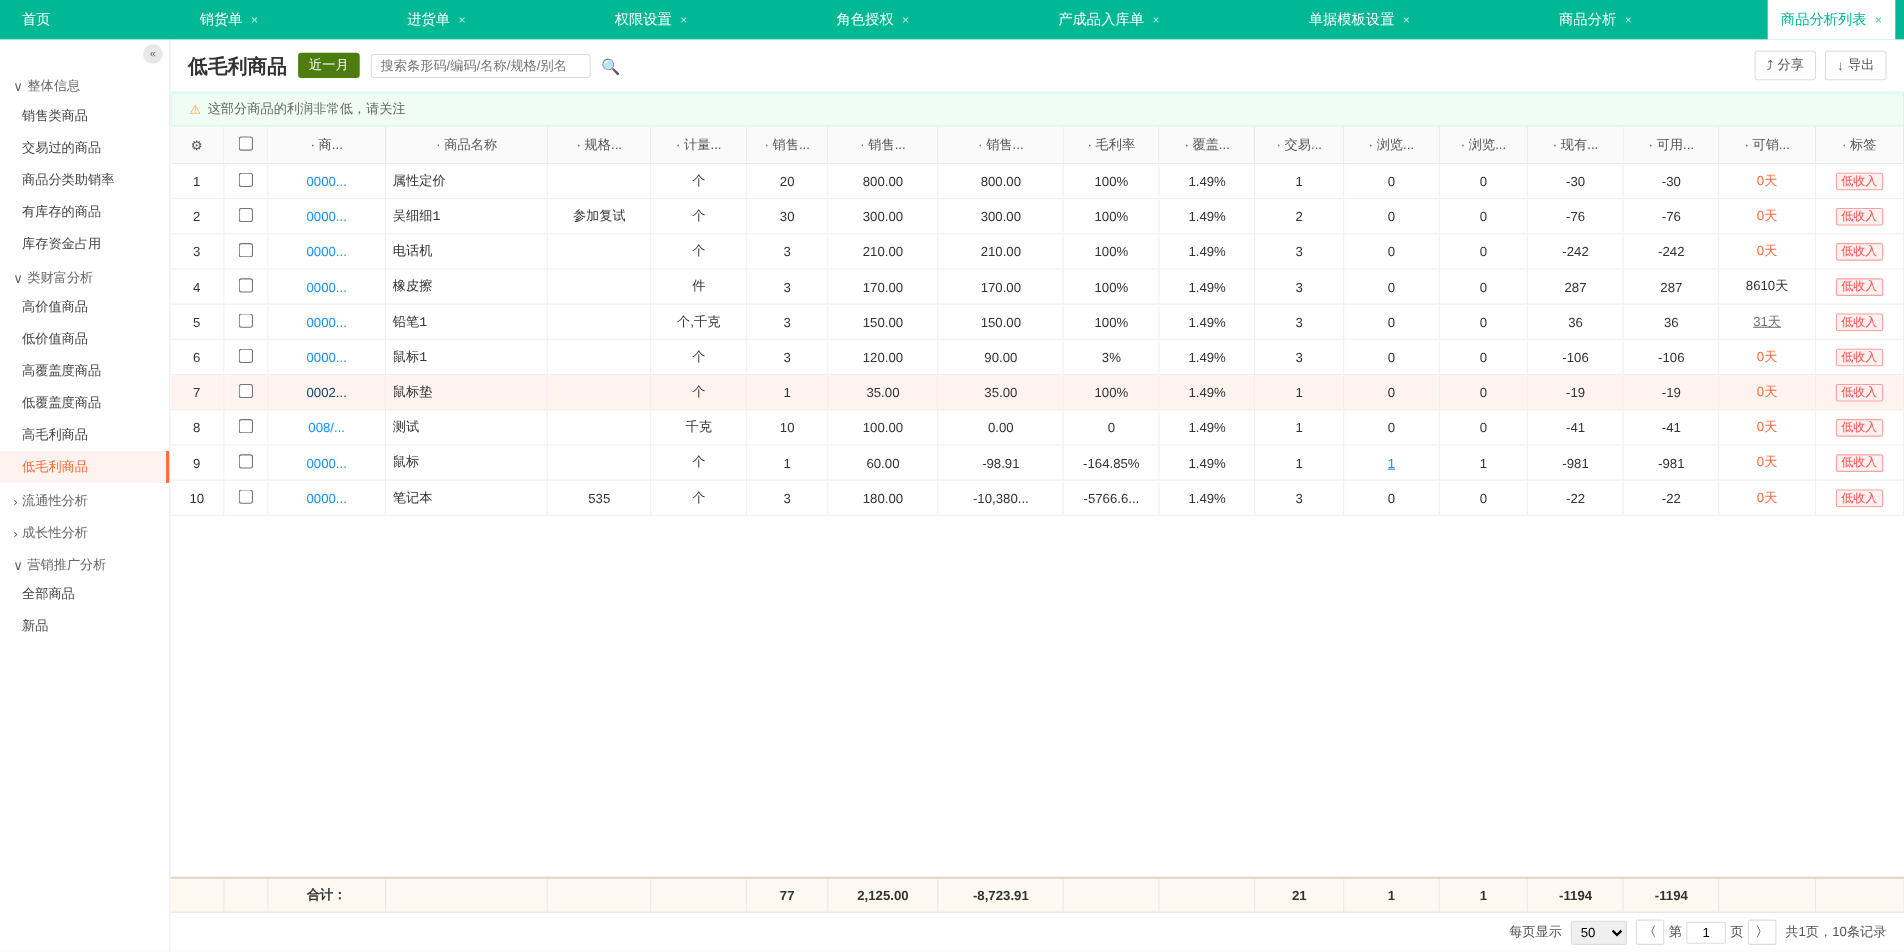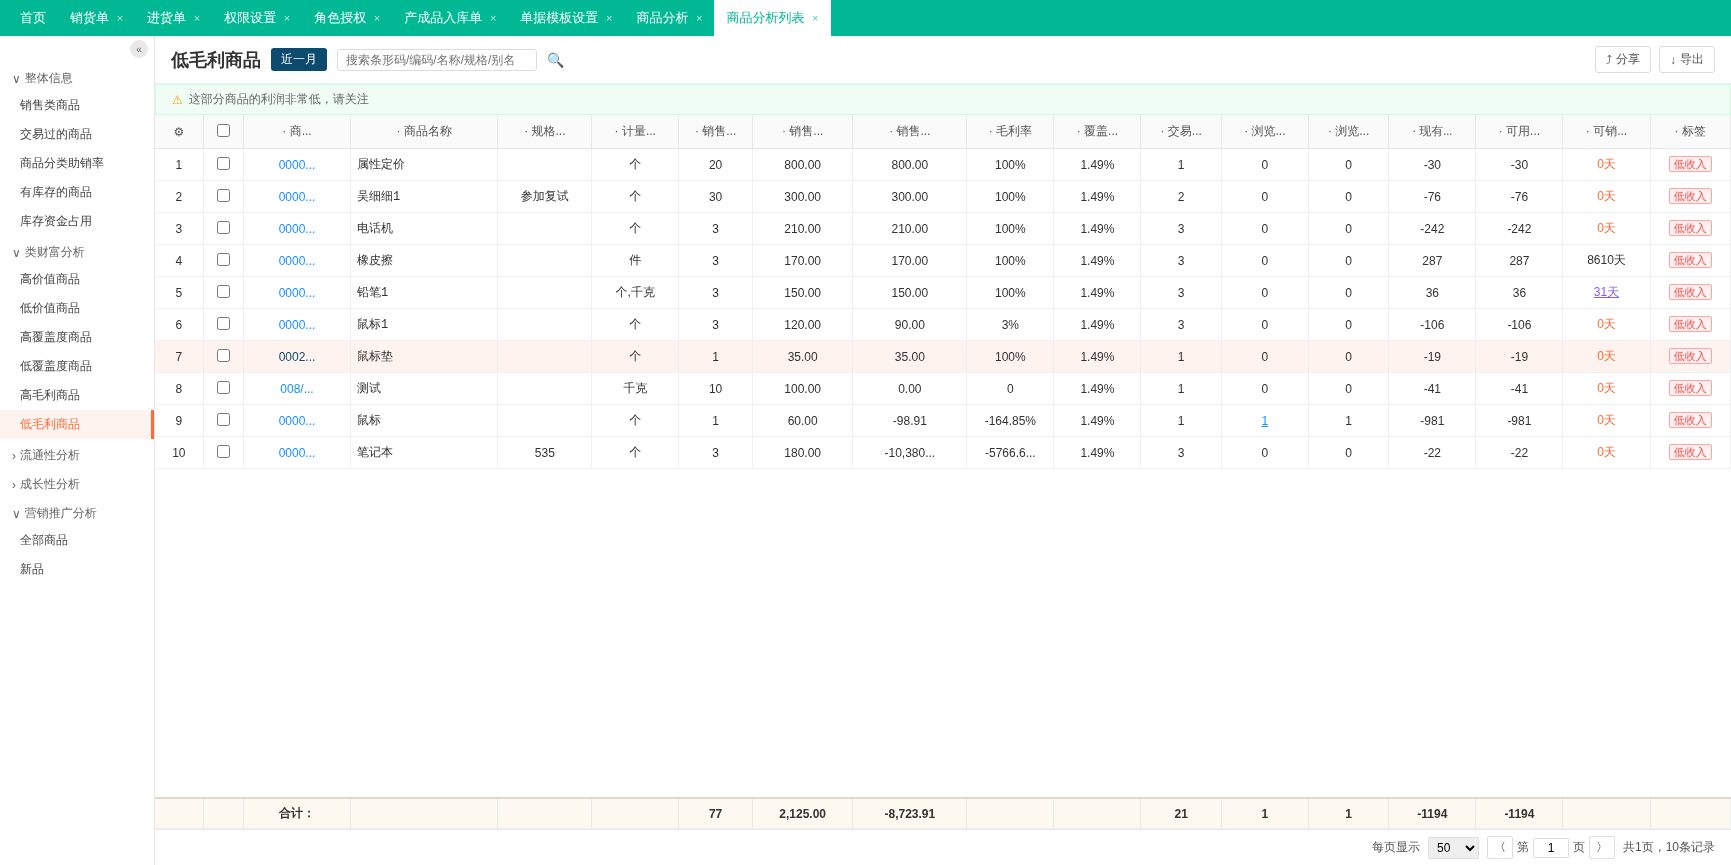--- a/index.html
+++ b/index.html
@@ -5,20 +5,21 @@
     * { box-sizing: border-box; margin: 0; padding: 0; }
     body { font-family: 'Microsoft YaHei', Arial, sans-serif; font-size: 12px; background: #f5f5f5; color: #333; }
 
     
     .top-nav {
       background: #00b894;
       display: flex;
       align-items: center;
       height: 36px;
       padding: 0 8px;
+      justify-content: space-between;
     }
     .top-nav .nav-item {
       color: #fff;
       padding: 0 12px;
       height: 36px;
       line-height: 36px;
       cursor: pointer;
       font-size: 13px;
       white-space: nowrap;
     }
@@ -70,21 +71,21 @@
       padding: 10px 16px;
       border-bottom: 1px solid #f0f0f0;
       gap: 10px;
     }
     .page-title {
       font-size: 18px;
       font-weight: bold;
       color: #333;
     }
     .filter-btn {
-      background: #0c4a6e;
+      background: #4d7c0f;
       color: #fff;
       border: none;
       padding: 3px 10px;
       border-radius: 3px;
       cursor: pointer;
       font-size: 12px;
     }
     .search-box {
       border: 1px solid #ddd;
       border-radius: 3px;
@@ -345,21 +346,21 @@
             <th style="width:70px;">· 规格...</th>
             <th style="width:65px;">· 计量...</th>
             <th style="width:55px;">· 销售...</th>
             <th style="width:75px;">· 销售...</th>
             <th style="width:85px;">· 销售...</th>
             <th style="width:65px;">· 毛利率</th>
             <th style="width:65px;">· 覆盖...</th>
             <th style="width:60px;">· 交易...</th>
             <th style="width:65px;">· 浏览...</th>
             <th style="width:60px;">· 浏览...</th>
-            <th style="width:65px;font-family:Liberation Serif, serif;">· 现有...</th>
+            <th style="width:65px;">· 现有...</th>
             <th style="width:65px;">· 可用...</th>
             <th style="width:65px;text-align:center;">· 可销...</th>
             <th style="width:60px;">· 标签</th>
           </tr>
         </thead>
         <tbody id="table-body">
         <tr>
     <td style="text-align:center;">1</td>
     <td style="text-align:center;"><input type="checkbox" style=""></td>
     <td style="color:#1890ff; cursor:pointer;">0000...</td>
@@ -449,21 +450,21 @@
     <td>3</td>
     <td>150.00</td>
     <td>150.00</td>
     <td>100%</td>
     <td>1.49%</td>
     <td>3</td>
     <td style="">0</td>
     <td>0</td>
     <td>36</td>
     <td>36</td>
-    <td style="color:#8b5cf6;text-decoration:underline;">31天</td>
+    <td style="color:#737373;text-decoration:underline;">31天</td>
     <td><span class="tag-low">低收入</span></td>
   </tr>
             <tr>
     <td style="text-align:center;">6</td>
     <td style="text-align:center;"><input type="checkbox" style=""></td>
     <td style="color:#1890ff; cursor:pointer;">0000...</td>
     <td class="td-left">鼠标1</td>
     <td></td>
     <td>个</td>
     <td>3</td>

